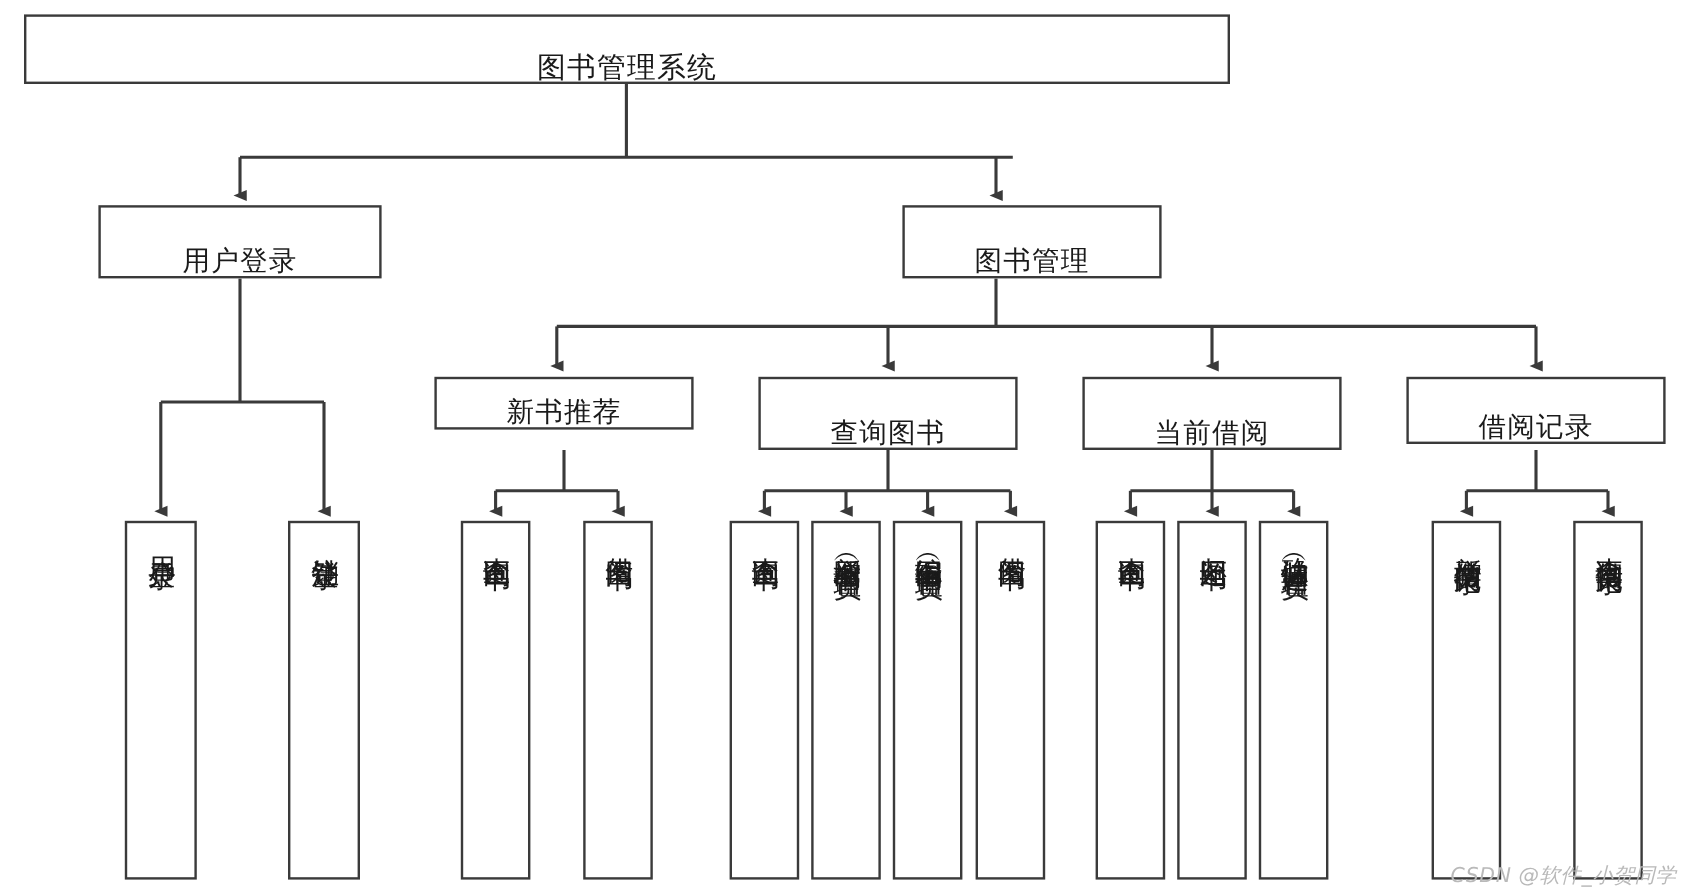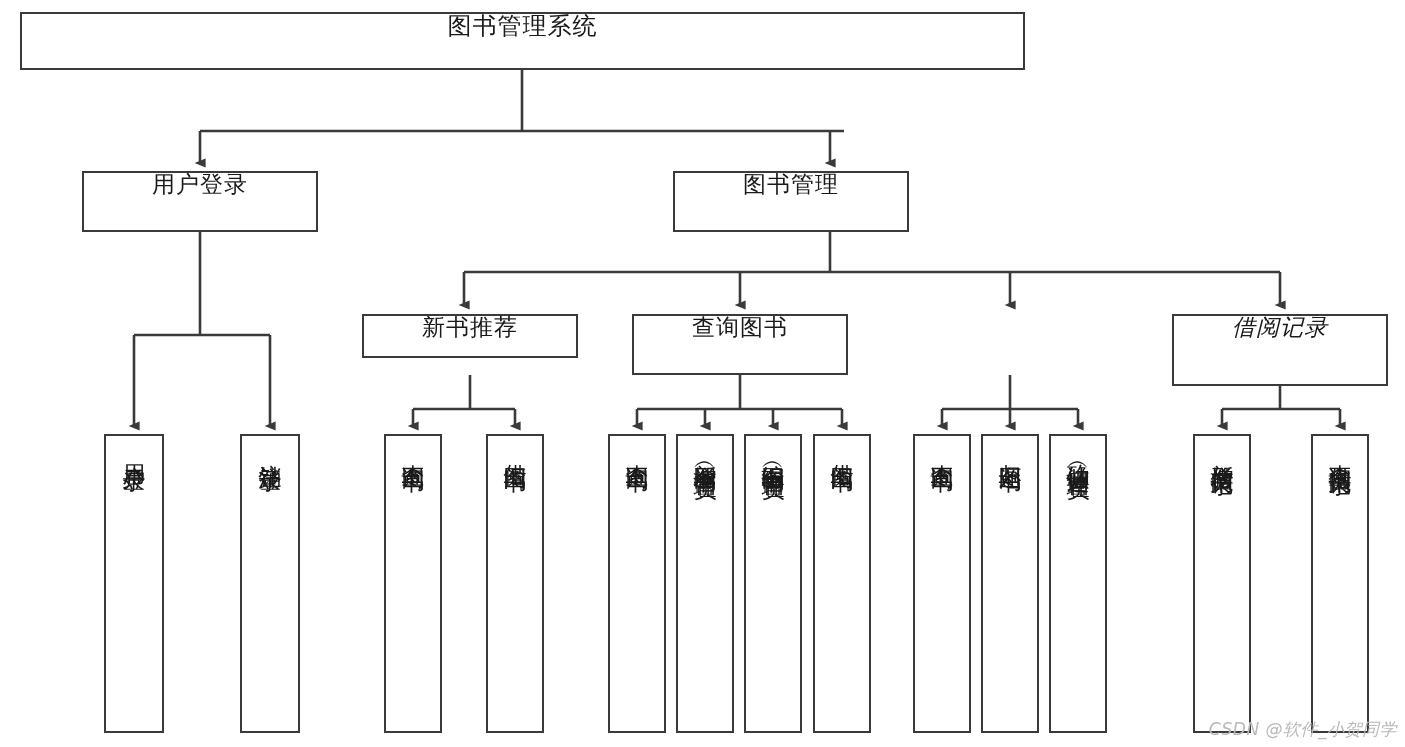--- a/index.html
+++ b/index.html
@@ -22,21 +22,21 @@
     width: 1405px;
     height: 747px;
     pointer-events: none;
   }
   .node {
     position: absolute;
     box-sizing: border-box;
     border: 2px solid #3a3a3a;
     background: #ffffff;
     display: flex;
-    align-items: flex-start;
+    align-items: flex-end;
     justify-content: center;
     color: #1a1a1a;
   }
   .node .lbl {
     display: block;
     text-align: center;
     line-height: 1.0;
     white-space: nowrap;
   }
   
@@ -129,31 +129,34 @@
     </g>
   </svg>
 
   <div class="node horiz root" style="left:20px; top:12px; width:1005px; height:58px;">
     <span class="lbl">图书管理系统</span>
   </div>
 
   <div class="node horiz" style="left:82px; top:171px; width:236px; height:61px;">
     <span class="lbl">用户登录</span>
   </div>
-  <div class="node horiz" style="left:673px; top:171px; width:236px; height:61px;">
+  <div class="node horiz" style="left:752px; top:171px; width:216px; height:61px;">
     <span class="lbl">图书管理</span>
   </div>
 
   <div class="node horiz" style="left:362px; top:314px; width:216px; height:44px;">
     <span class="lbl">新书推荐</span>
   </div>
   <div class="node horiz" style="left:632px; top:314px; width:216px; height:61px;">
     <span class="lbl">查询图书</span>
   </div>
-  <div class="node horiz" style="left:1172px; top:314px; width:216px; height:72px;font-style:italic;">
+  <div class="node horiz" style="left:902px; top:314px; width:216px; height:61px;">
+    <span class="lbl">当前借阅</span>
+  </div>
+  <div class="node horiz" style="left:1172px; top:314px; width:216px; height:56px;">
     <span class="lbl">借阅记录</span>
   </div>
 
   <div class="node vert" style="left:104px; top:434px; width:60px; height:299px;">
     <span class="lbl">用户登录</span>
   </div>
   <div class="node vert" style="left:240px; top:434px; width:60px; height:299px;">
     <span class="lbl">注销登录</span>
   </div>
 

